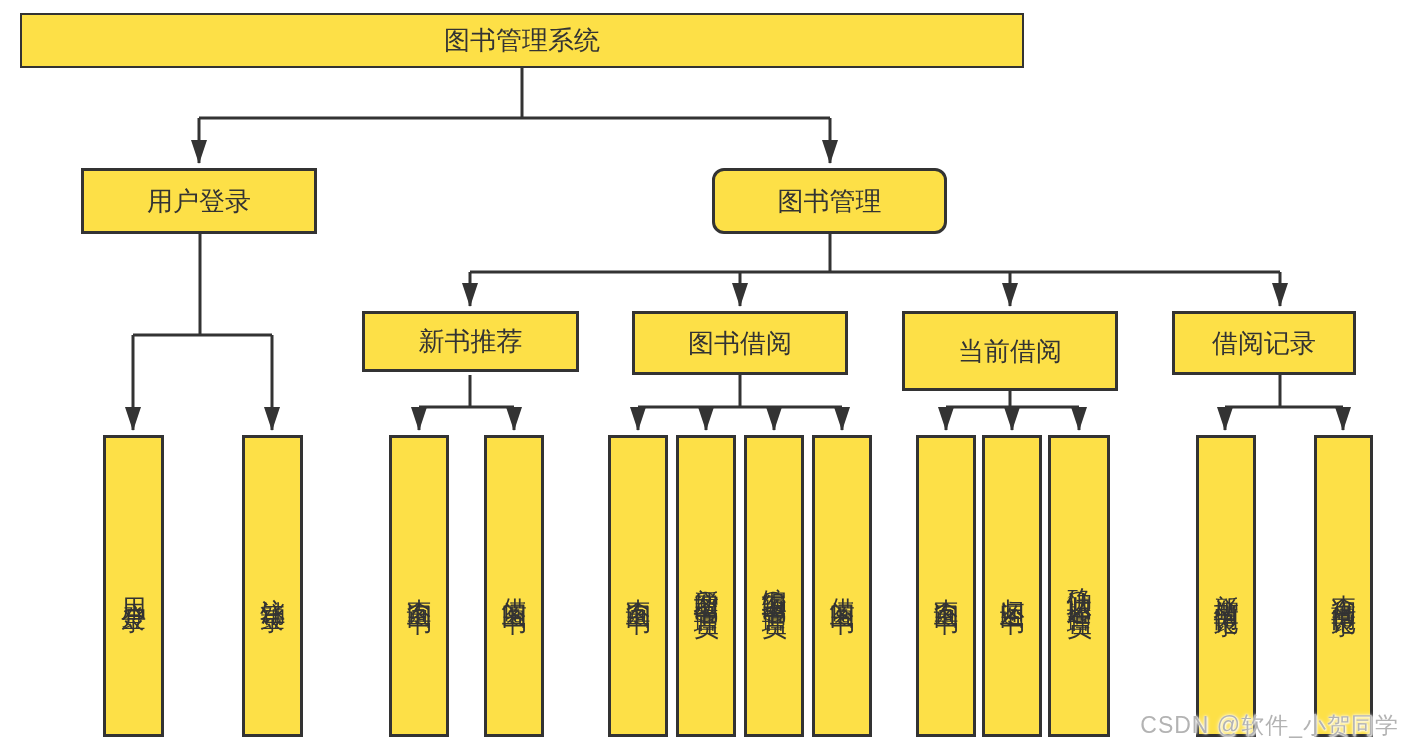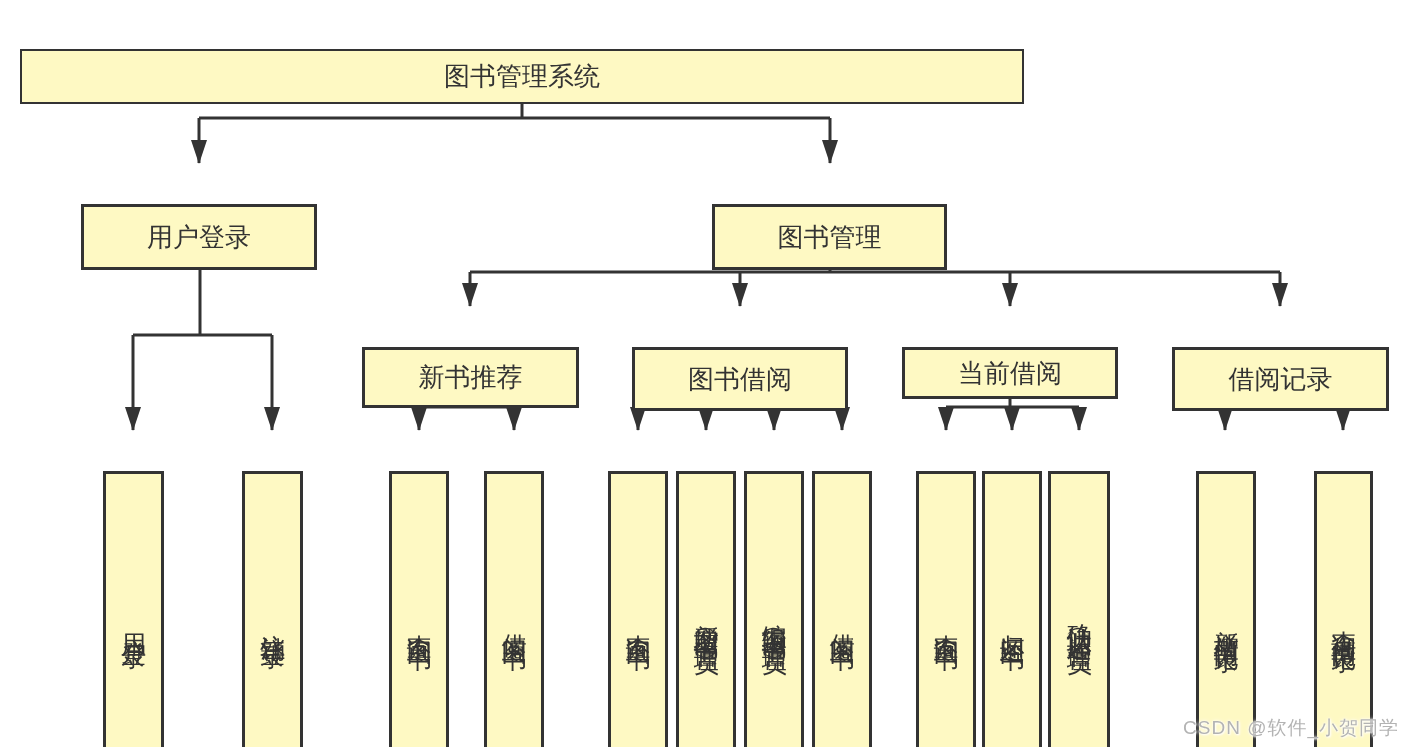--- a/index.html
+++ b/index.html
@@ -15,44 +15,43 @@
     background: #ffffff;
     overflow: hidden;
   }
   .connectors {
     position: absolute;
     left: 0; top: 0;
     width: 1405px; height: 747px;
   }
   .node {
     position: absolute;
-    background: #fef9c3;
+    background: #fde047;
     border: 3px solid #333333;
     display: flex;
     align-items: center;
     justify-content: center;
     font-size: 26px;
     color: #333333;
     text-align: center;
     line-height: 1.1;
-    margin-top: 36px;
   }
   .node.root { border-width: 2px; }
   .node.leaf {
     top: 435px;
     height: 302px;
     writing-mode: vertical-rl;
     letter-spacing: 4px;
     font-size: 25px;
   }
   .watermark {
     position: absolute;
     right: 6px;
     bottom: 6px;
-    font-size: 19px;
+    font-size: 23px;
     letter-spacing: 1px;
     color: #b3b3b3;
     text-shadow: 0 0 2px #ffffff, 0 0 4px #ffffff, 1px 1px 2px #ffffff;
     z-index: 5;
     white-space: nowrap;
   }
 </style>
 </head>
 <body>
 
@@ -104,26 +103,26 @@
       <path d="M1280,375 V407"></path>
       <path d="M1225,407 H1343"></path>
       <path d="M1225,407 V430" marker-end="url(#arrow)"></path>
       <path d="M1343,407 V430" marker-end="url(#arrow)"></path>
     </g>
   </svg>
 
   <div class="node root" style="left:20px; top:13px; width:1004px; height:55px;">图书管理系统</div>
 
   <div class="node" style="left:81px; top:168px; width:236px; height:66px;">用户登录</div>
-  <div class="node" style="left:712px; top:168px; width:235px; height:66px;">图书管理</div>
+  <div class="node" style="left:712px; top:168px; width:235px; height:66px;border-radius:12px;">图书管理</div>
 
   <div class="node" style="left:362px; top:311px; width:217px; height:61px;">新书推荐</div>
   <div class="node" style="left:632px; top:311px; width:216px; height:64px;text-align:right;">图书借阅</div>
-  <div class="node" style="left:902px; top:311px; width:216px; height:52px;">当前借阅</div>
-  <div class="node" style="left:1172px; top:311px; width:217px; height:64px;">借阅记录</div>
+  <div class="node" style="left:902px; top:311px; width:216px; height:80px;">当前借阅</div>
+  <div class="node" style="left:1172px; top:311px; width:184px; height:64px;">借阅记录</div>
 
   <div class="node leaf" style="left:103px; width:61px;">用户登录</div>
   <div class="node leaf" style="left:242px; width:61px;">注销登录</div>
 
   <div class="node leaf" style="left:389px; width:60px;">查询图书</div>
   <div class="node leaf" style="left:484px; width:60px;">借阅图书</div>
 
   <div class="node leaf" style="left:608px; width:60px;">查询图书</div>
   <div class="node leaf" style="left:676px; width:60px;">新增图书（管理员）</div>
   <div class="node leaf" style="left:744px; width:60px;">编辑图书（管理员）</div>

